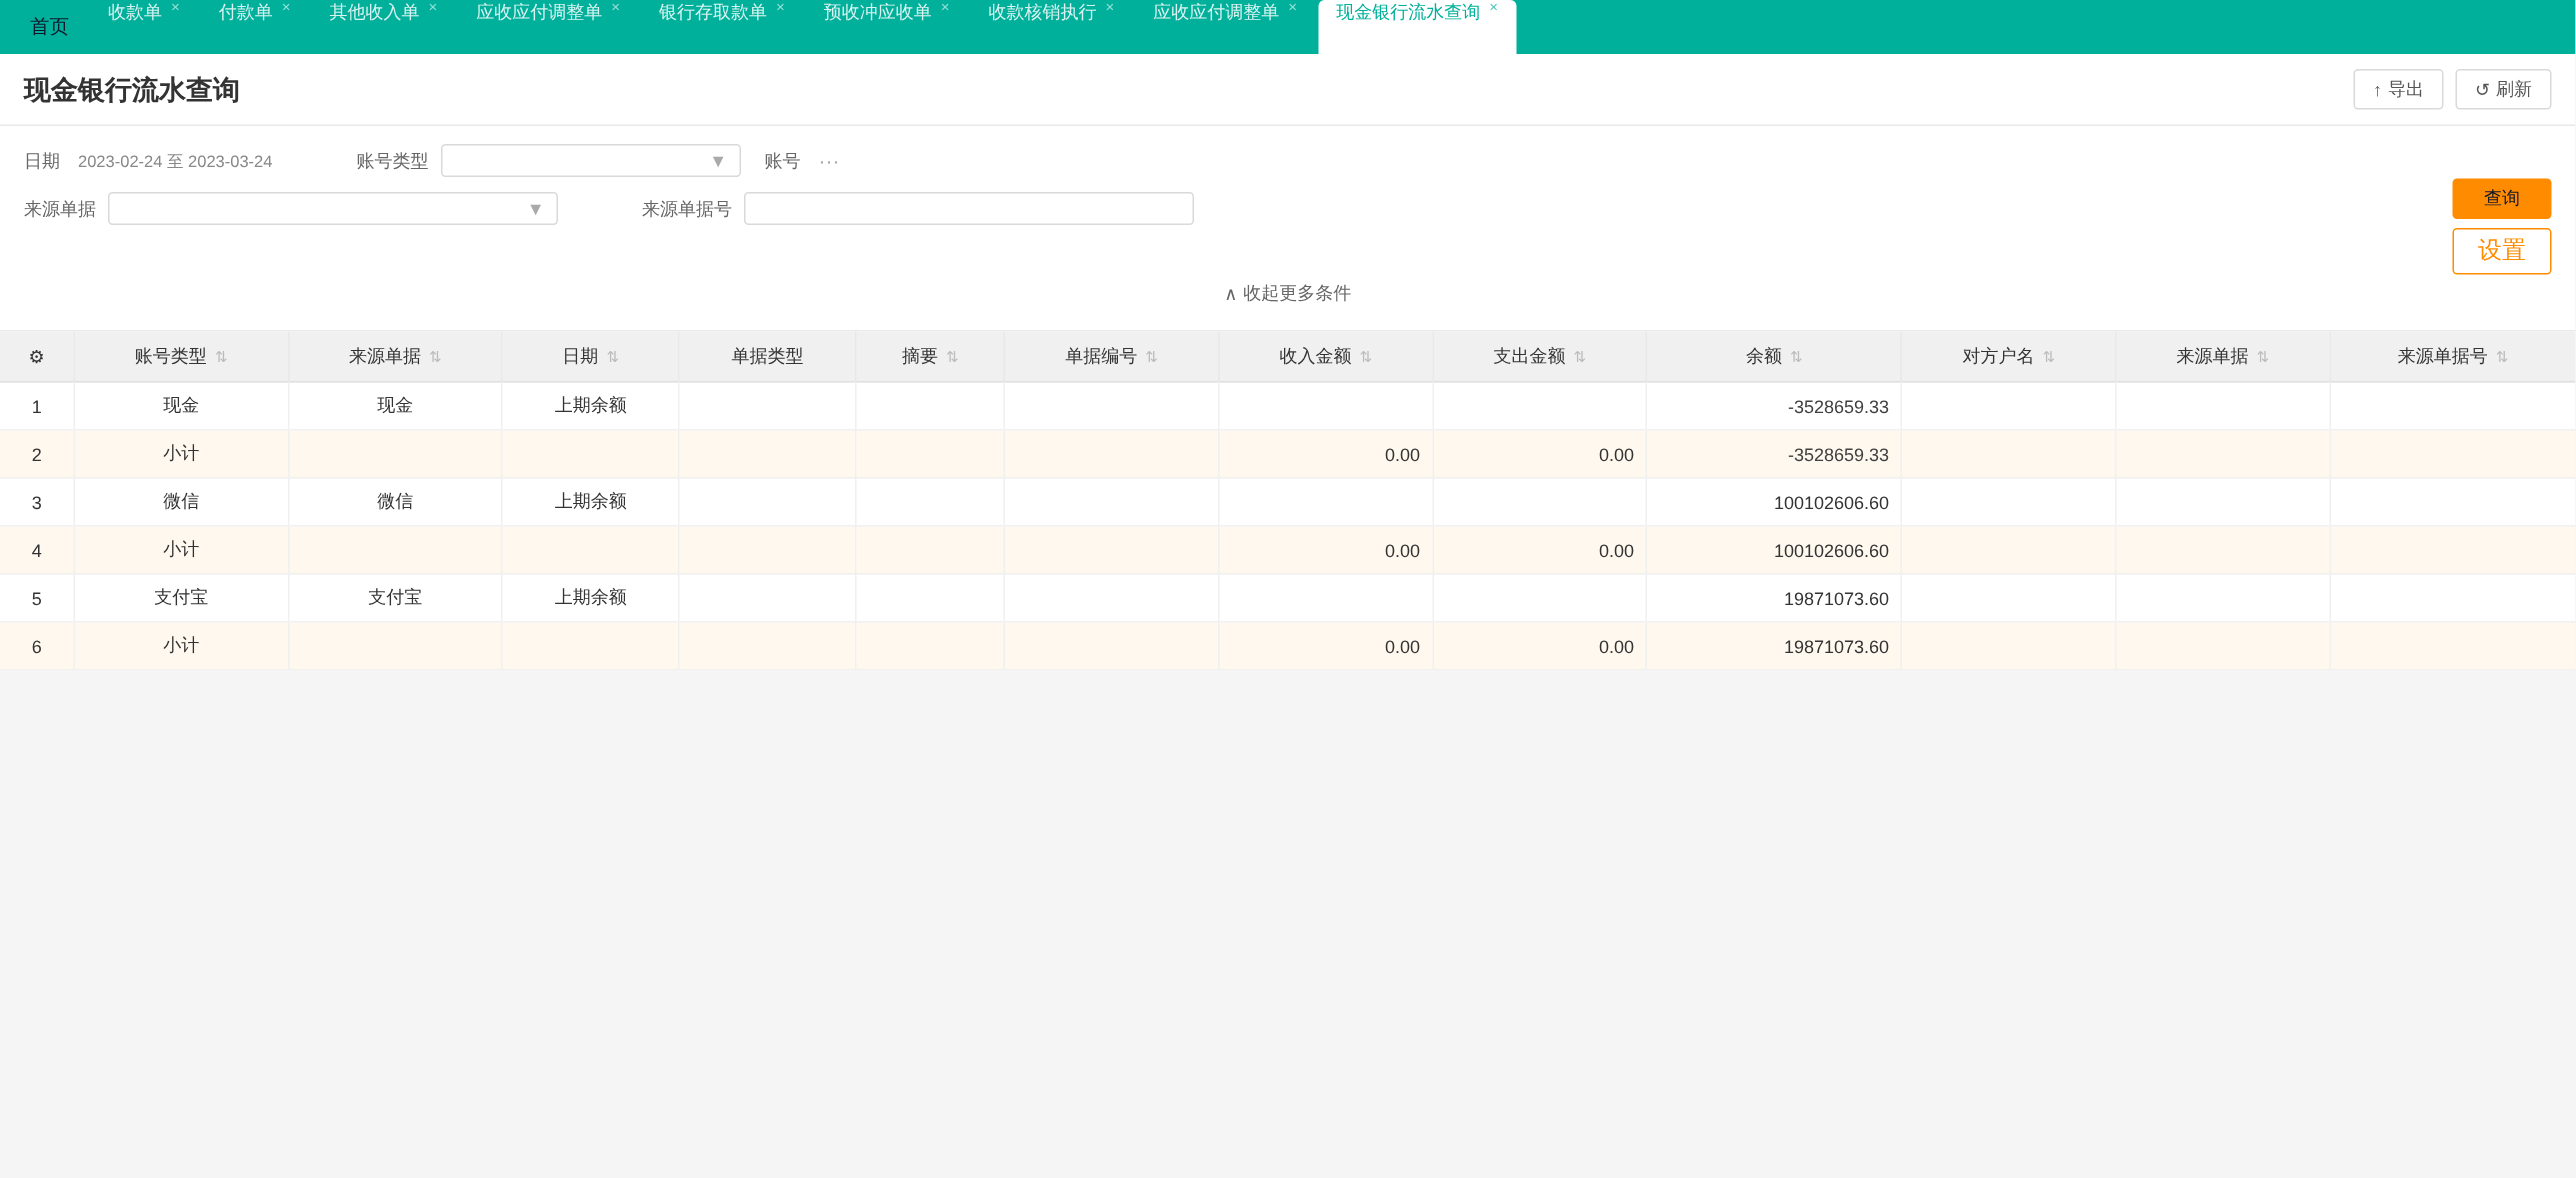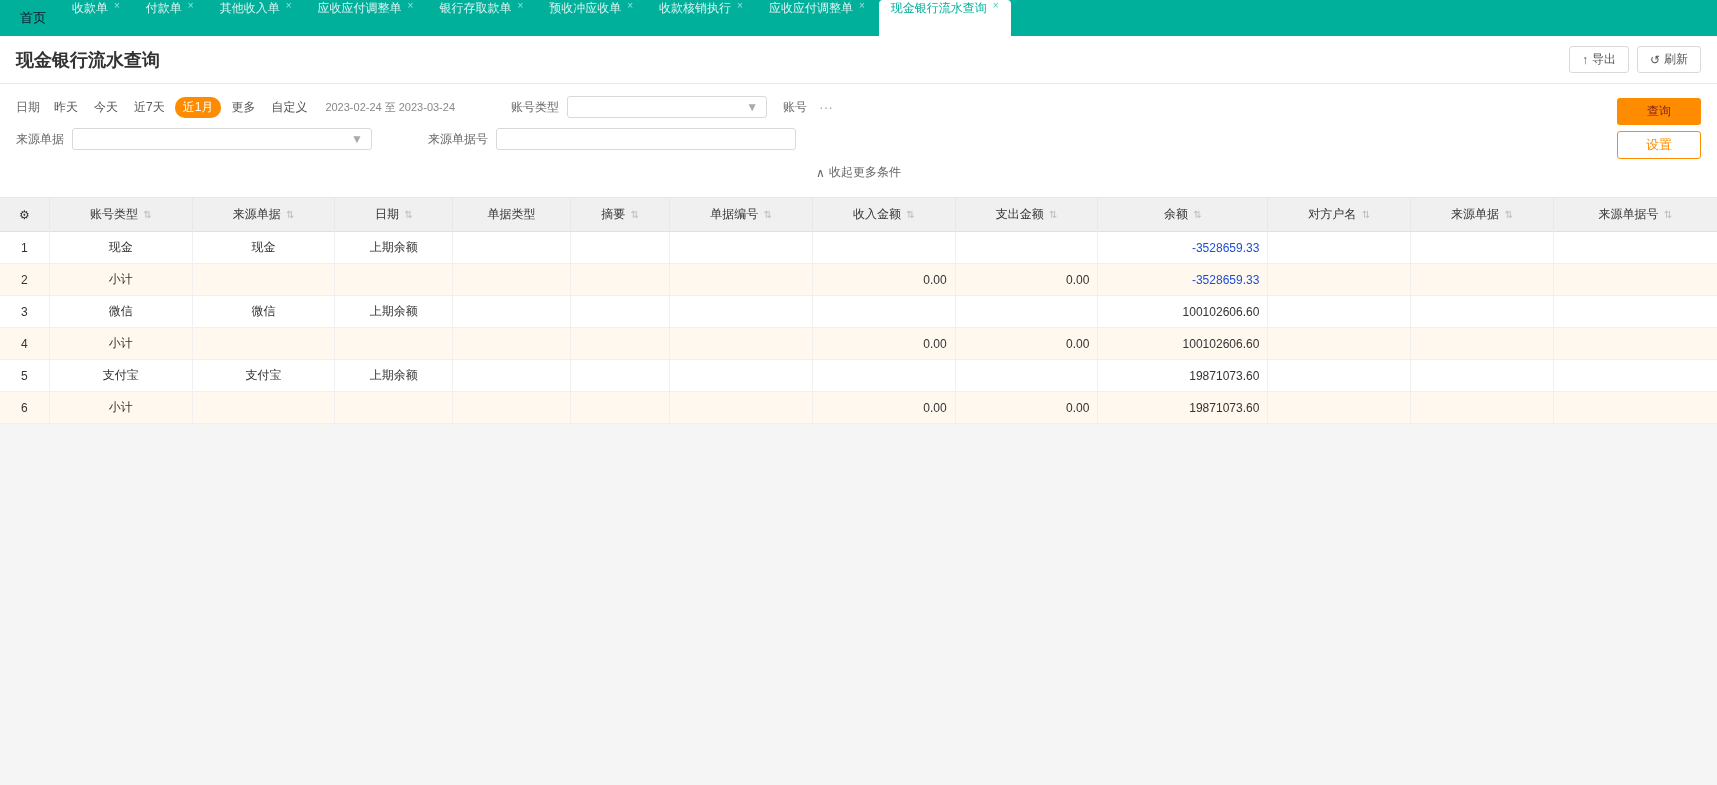--- a/index.html
+++ b/index.html
@@ -148,35 +148,36 @@
       outline: none;
     }
     .filter-dots {
       color: #aaa;
       font-size: 14px;
       cursor: pointer;
       padding: 0 4px;
     }
     .btn-primary {
       background: #ff8c00;
-      color: #7f1d1d;
+      color: #0f172a;
       border: none;
       border-radius: 3px;
       padding: 5px 16px;
       cursor: pointer;
       font-size: 12px;
+      margin-top: 21px;
     }
     .btn-settings {
       background: #fff;
       color: #ff8c00;
       border: 1px solid #ff8c00;
       border-radius: 3px;
-      padding: 4px 28px;
-      cursor: pointer;
-      font-size: 13px;
+      padding: 4px 16px;
+      cursor: pointer;
+      font-size: 16px;
     }
     .collapse-bar {
       display: flex;
       justify-content: center;
       align-items: center;
       padding: 4px 0;
     }
     .collapse-btn {
       display: flex;
       align-items: center;
@@ -222,21 +223,21 @@
     }
     tbody td {
       padding: 7px 8px;
       font-size: 12px;
       color: #333;
       text-align: center;
       border-right: 1px solid #f0f0f0;
     }
     tbody td:last-child { border-right: none; }
     tbody td.text-right { text-align: right; }
-    td.negative { color: #1d4ed8; }
+    td.negative { color: #404040; }
 
     .filter-row-wrap {
       display: flex;
       align-items: flex-start;
       gap: 0;
     }
     .filter-main { flex: 1; }
     .filter-btns-side {
       display: flex;
       flex-direction: column;
@@ -302,28 +303,20 @@
   </div>
 </div>
 
 <div class="filter-area">
   <div class="filter-row-wrap">
     <div class="filter-main">
 
       <div class="filter-row">
         <div class="filter-group">
           <span class="filter-label">日期</span>
-          <div class="date-options">
-            <button class="date-btn">昨天</button>
-            <button class="date-btn">今天</button>
-            <button class="date-btn">近7天</button>
-            <button class="date-btn active">近1月</button>
-            <button class="date-btn">更多</button>
-            <button class="date-btn">自定义</button>
-          </div>
           <span class="date-range">2023-02-24 至 2023-03-24</span>
         </div>
 
         <div class="filter-group" style="margin-left: 40px;">
           <span class="filter-label">账号类型</span>
           <div class="filter-select" style="min-width:200px;">
             <span></span>
             <span class="chevron-down">▼</span>
           </div>
         </div>

